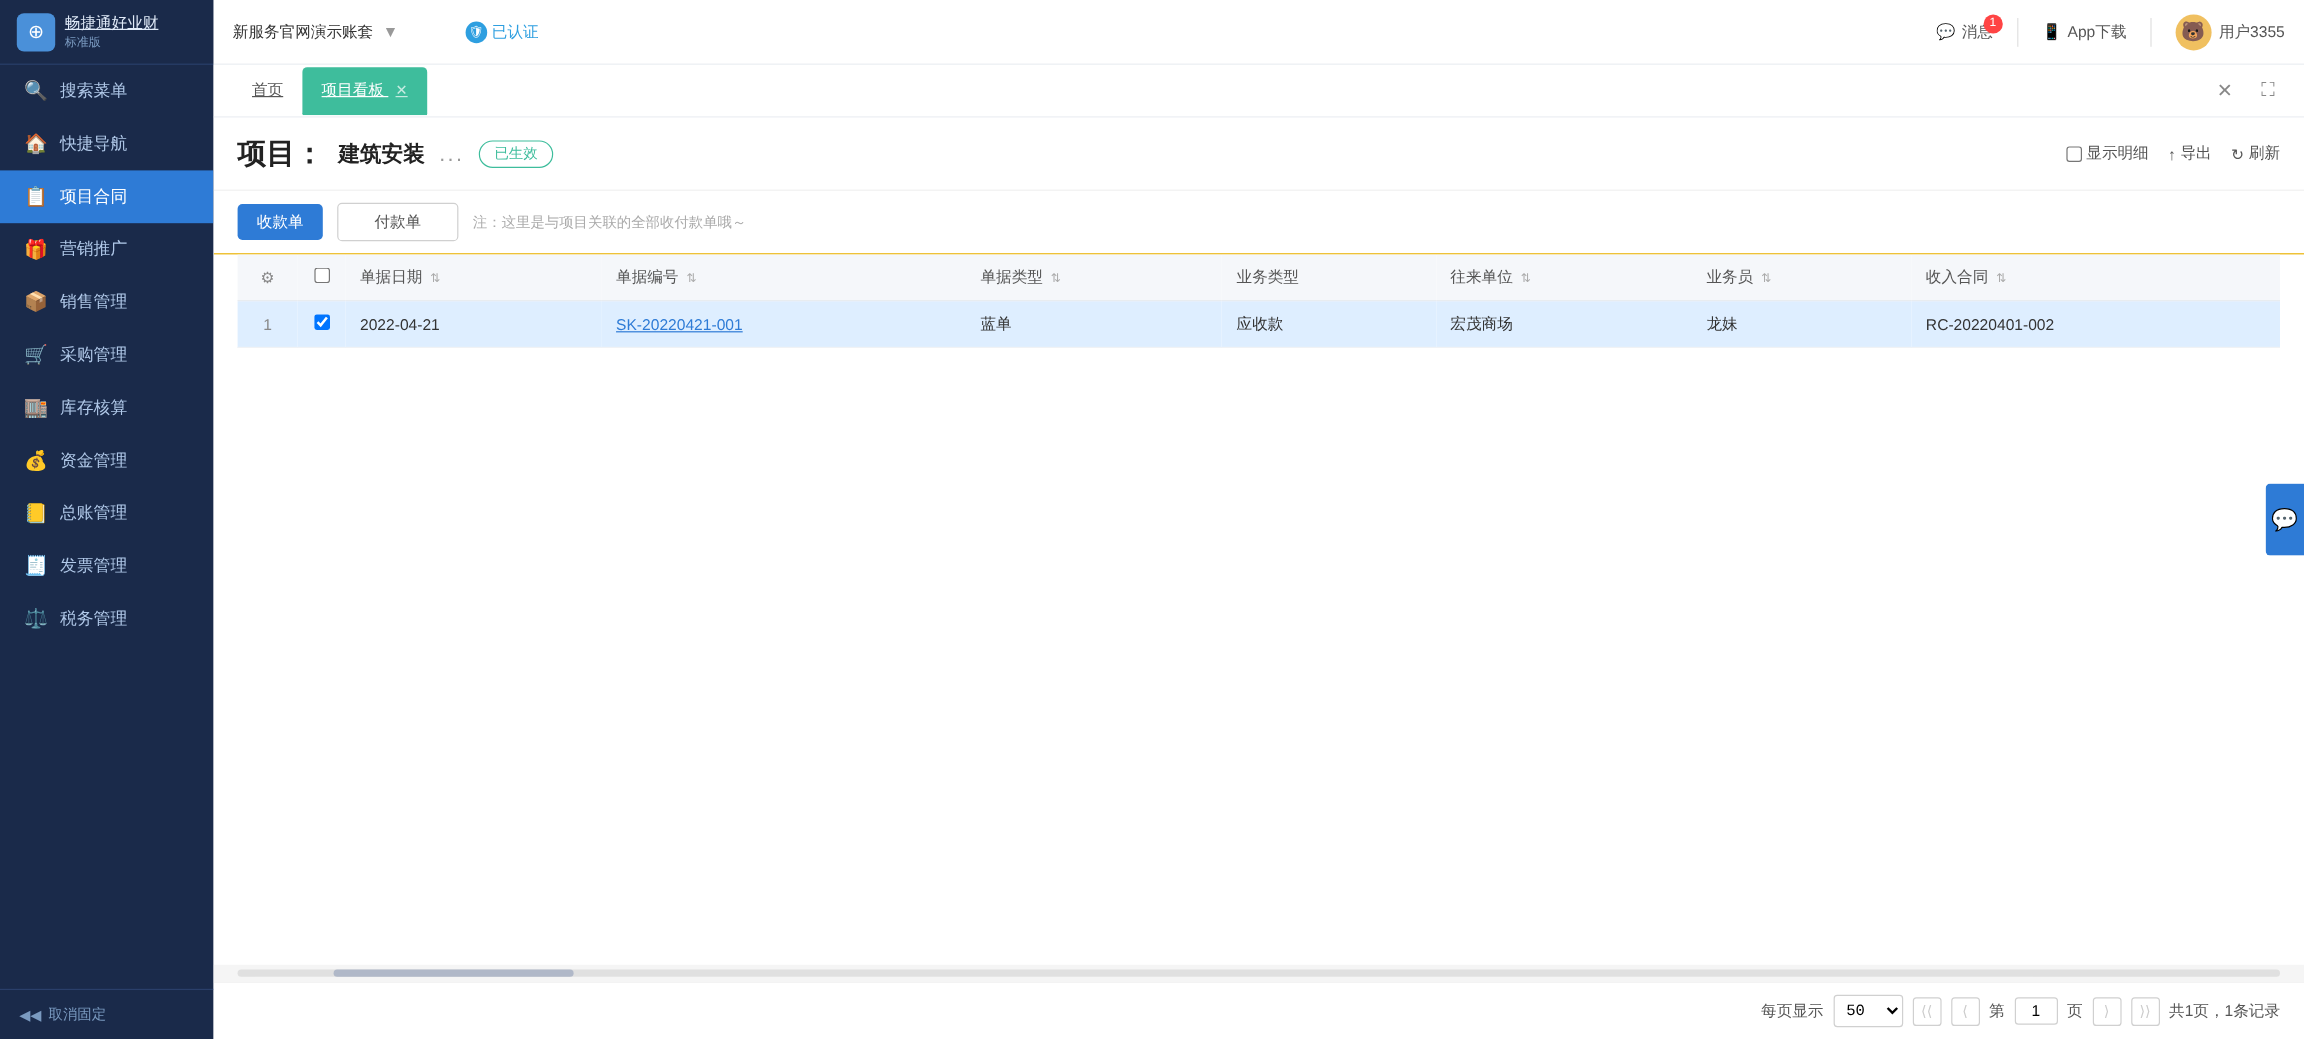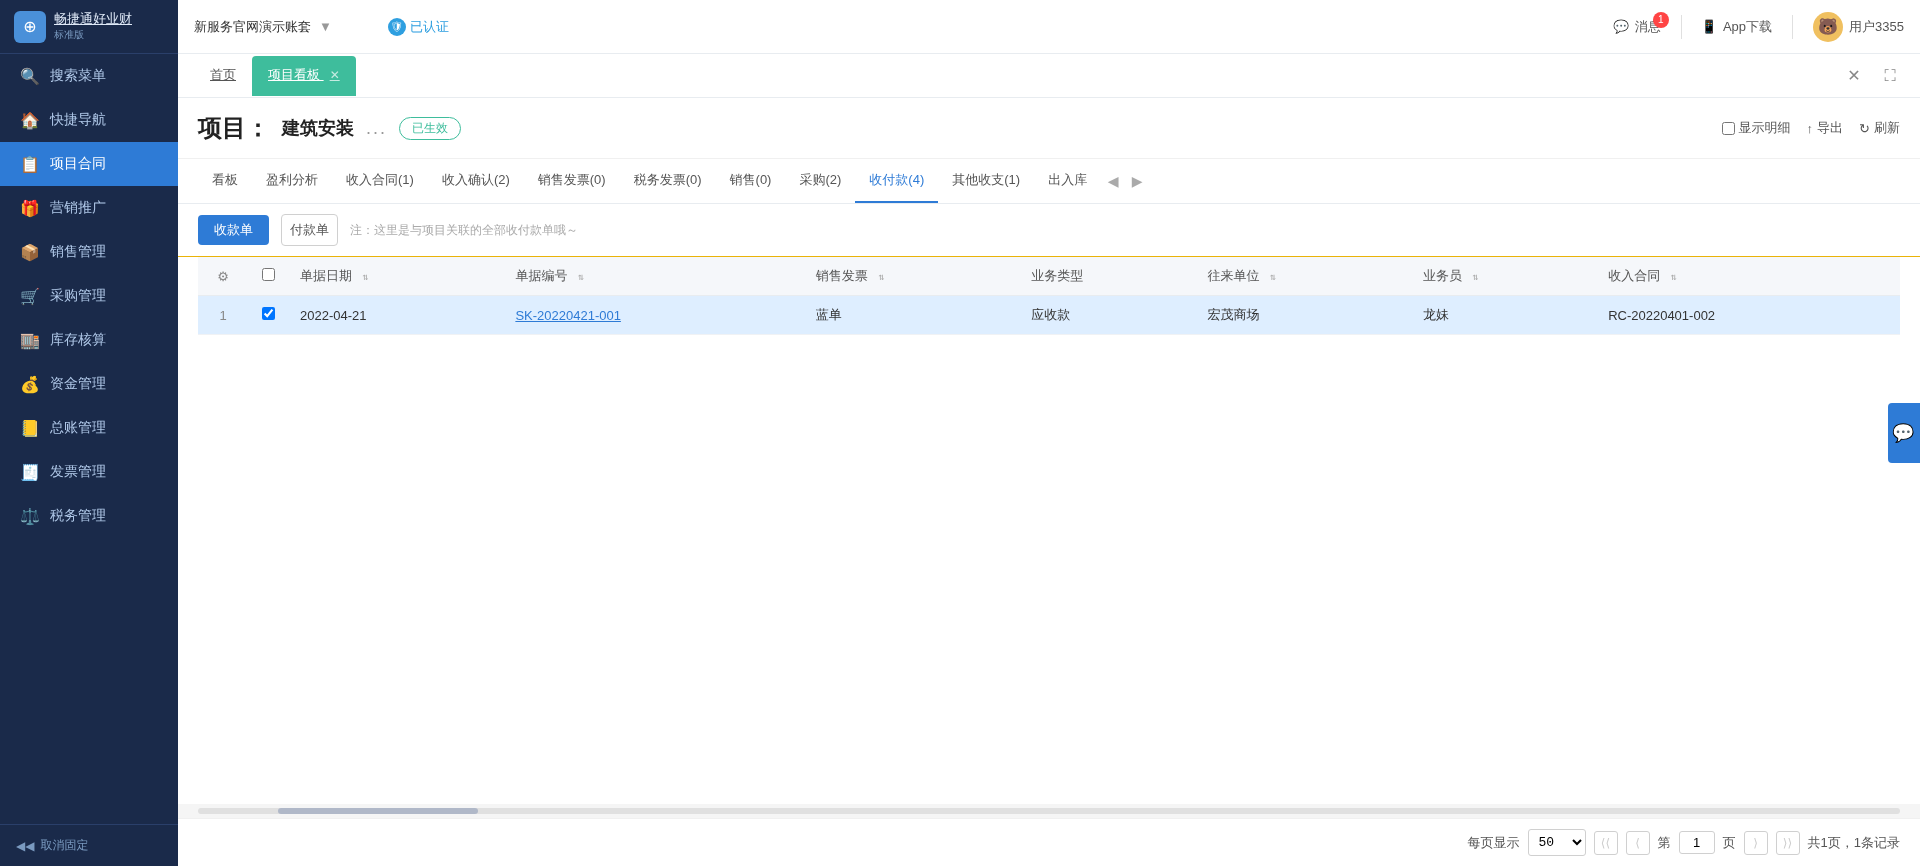--- a/index.html
+++ b/index.html
@@ -309,21 +309,21 @@
       border-radius: 4px;
       padding: 6px 16px;
       cursor: pointer;
       font-size: 13px;
     }
     .btn-default {
       background: white;
       color: #555;
       border: 1px solid #d0d0d0;
       border-radius: 4px;
-      padding: 6px 8px;
+      padding: 6px 30px;
       cursor: pointer;
       font-size: 13px;
     }
     .toolbar-note {
       color: #aaa;
       font-size: 12px;
     }
 
     
     .table-container {
@@ -344,21 +344,20 @@
     thead th {
       padding: 10px 12px;
       text-align: left;
       color: #555;
       font-weight: normal;
       border-bottom: 1px solid #e8ecf0;
       white-space: nowrap;
     }
     thead th.sortable {
       cursor: pointer;
-      font-family: Liberation Mono, monospace;
     }
     .sort-icon { color: #aaa; font-size: 10px; margin-left: 3px; }
     tbody tr.selected { background: #deeeff; }
     tbody td {
       padding: 10px 12px;
       border-bottom: 1px solid #f0f2f5;
       color: #333;
     }
     .link-text {
       color: #2e7bd6;
@@ -587,35 +586,20 @@
           <span>↑</span>
           <span>导出</span>
         </div>
         <div class="project-action-btn">
           <span>↻</span>
           <span>刷新</span>
         </div>
       </div>
     </div>
 
-    <div class="subtabs">
-      <div class="subtab-item">看板</div>
-      <div class="subtab-item">盈利分析</div>
-      <div class="subtab-item">收入合同(1)</div>
-      <div class="subtab-item">收入确认(2)</div>
-      <div class="subtab-item">销售发票(0)</div>
-      <div class="subtab-item">税务发票(0)</div>
-      <div class="subtab-item">销售(0)</div>
-      <div class="subtab-item">采购(2)</div>
-      <div class="subtab-item active">收付款(4)</div>
-      <div class="subtab-item">其他收支(1)</div>
-      <div class="subtab-item">出入库</div>
-      <div class="subtab-arrow">◀</div>
-      <div class="subtab-arrow">▶</div>
-    </div>
 
     <div class="panel-toolbar">
       <button class="btn-primary">收款单</button>
       <button class="btn-default">付款单</button>
       <span class="toolbar-note">注：这里是与项目关联的全部收付款单哦～</span>
     </div>
 
     <div class="table-container">
       <table>
         <thead>
@@ -628,21 +612,21 @@
             </th>
             <th class="sortable">
               <span>单据日期</span>
               <span class="sort-icon">⇅</span>
             </th>
             <th class="sortable">
               <span>单据编号</span>
               <span class="sort-icon">⇅</span>
             </th>
             <th class="sortable">
-              <span>销售发票</span>
+              <span>单据类型</span>
               <span class="sort-icon">⇅</span>
             </th>
             <th>
               <span>业务类型</span>
             </th>
             <th class="sortable">
               <span>往来单位</span>
               <span class="sort-icon">⇅</span>
             </th>
             <th class="sortable">

